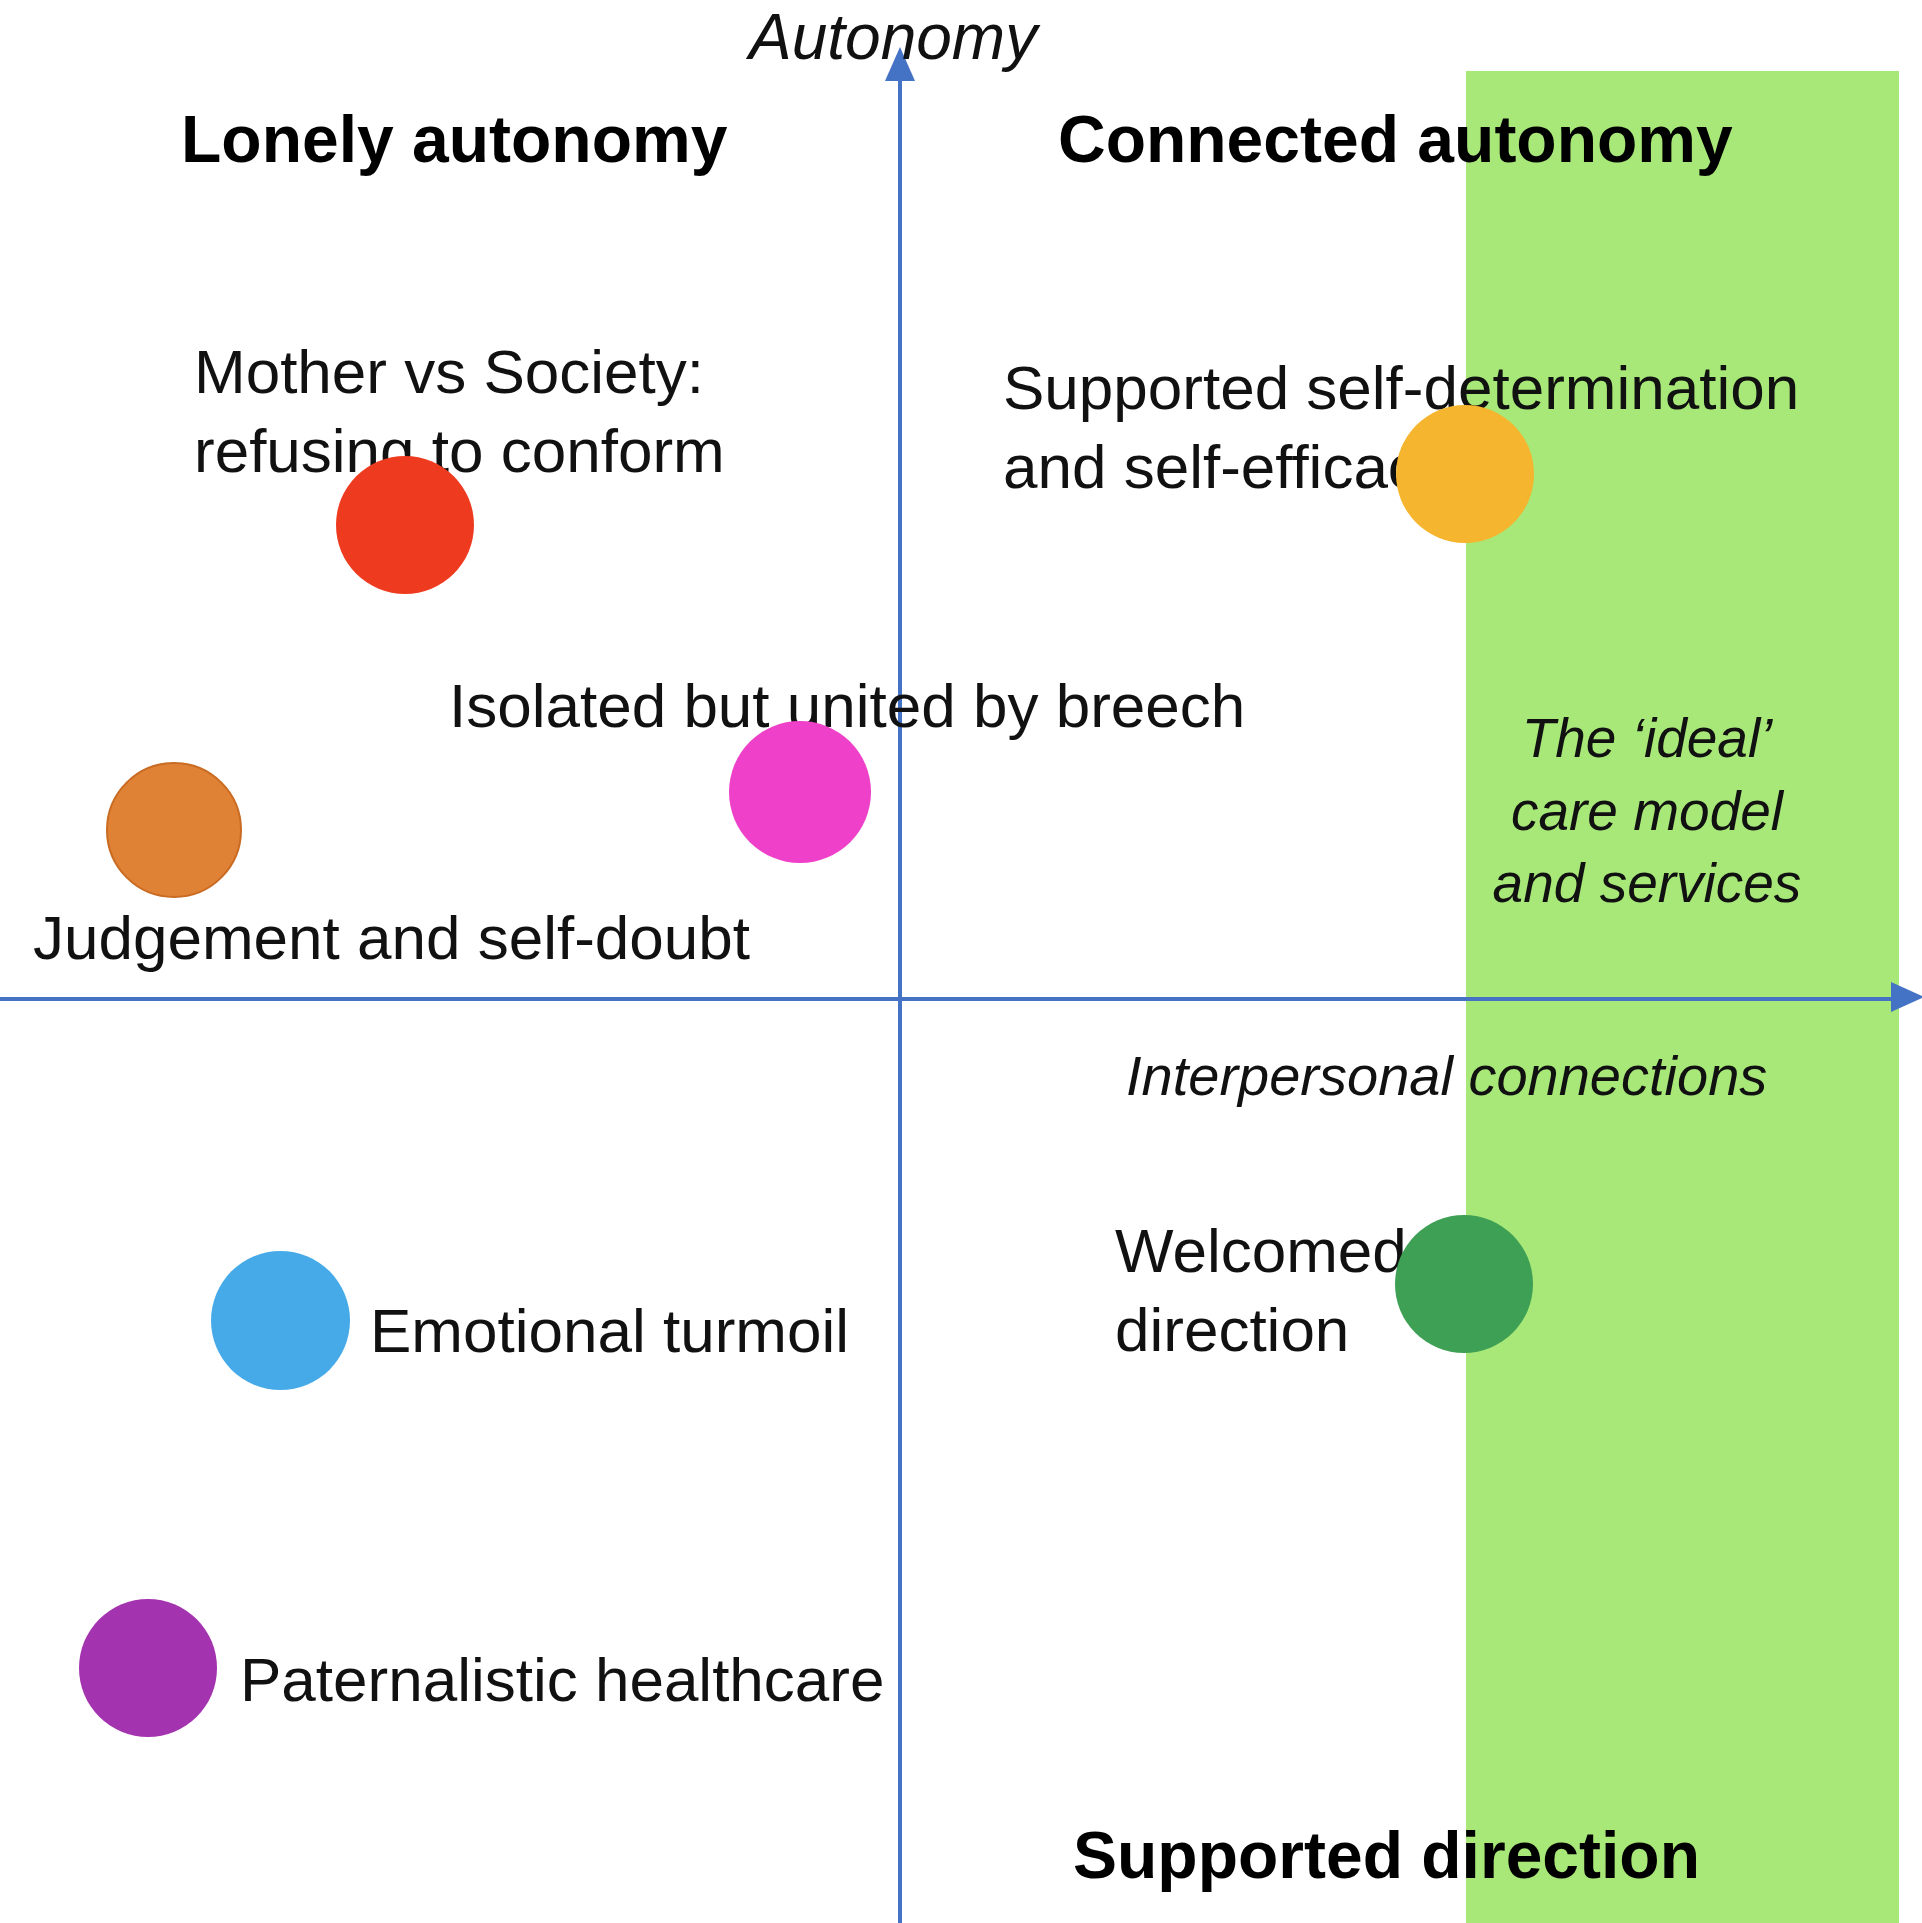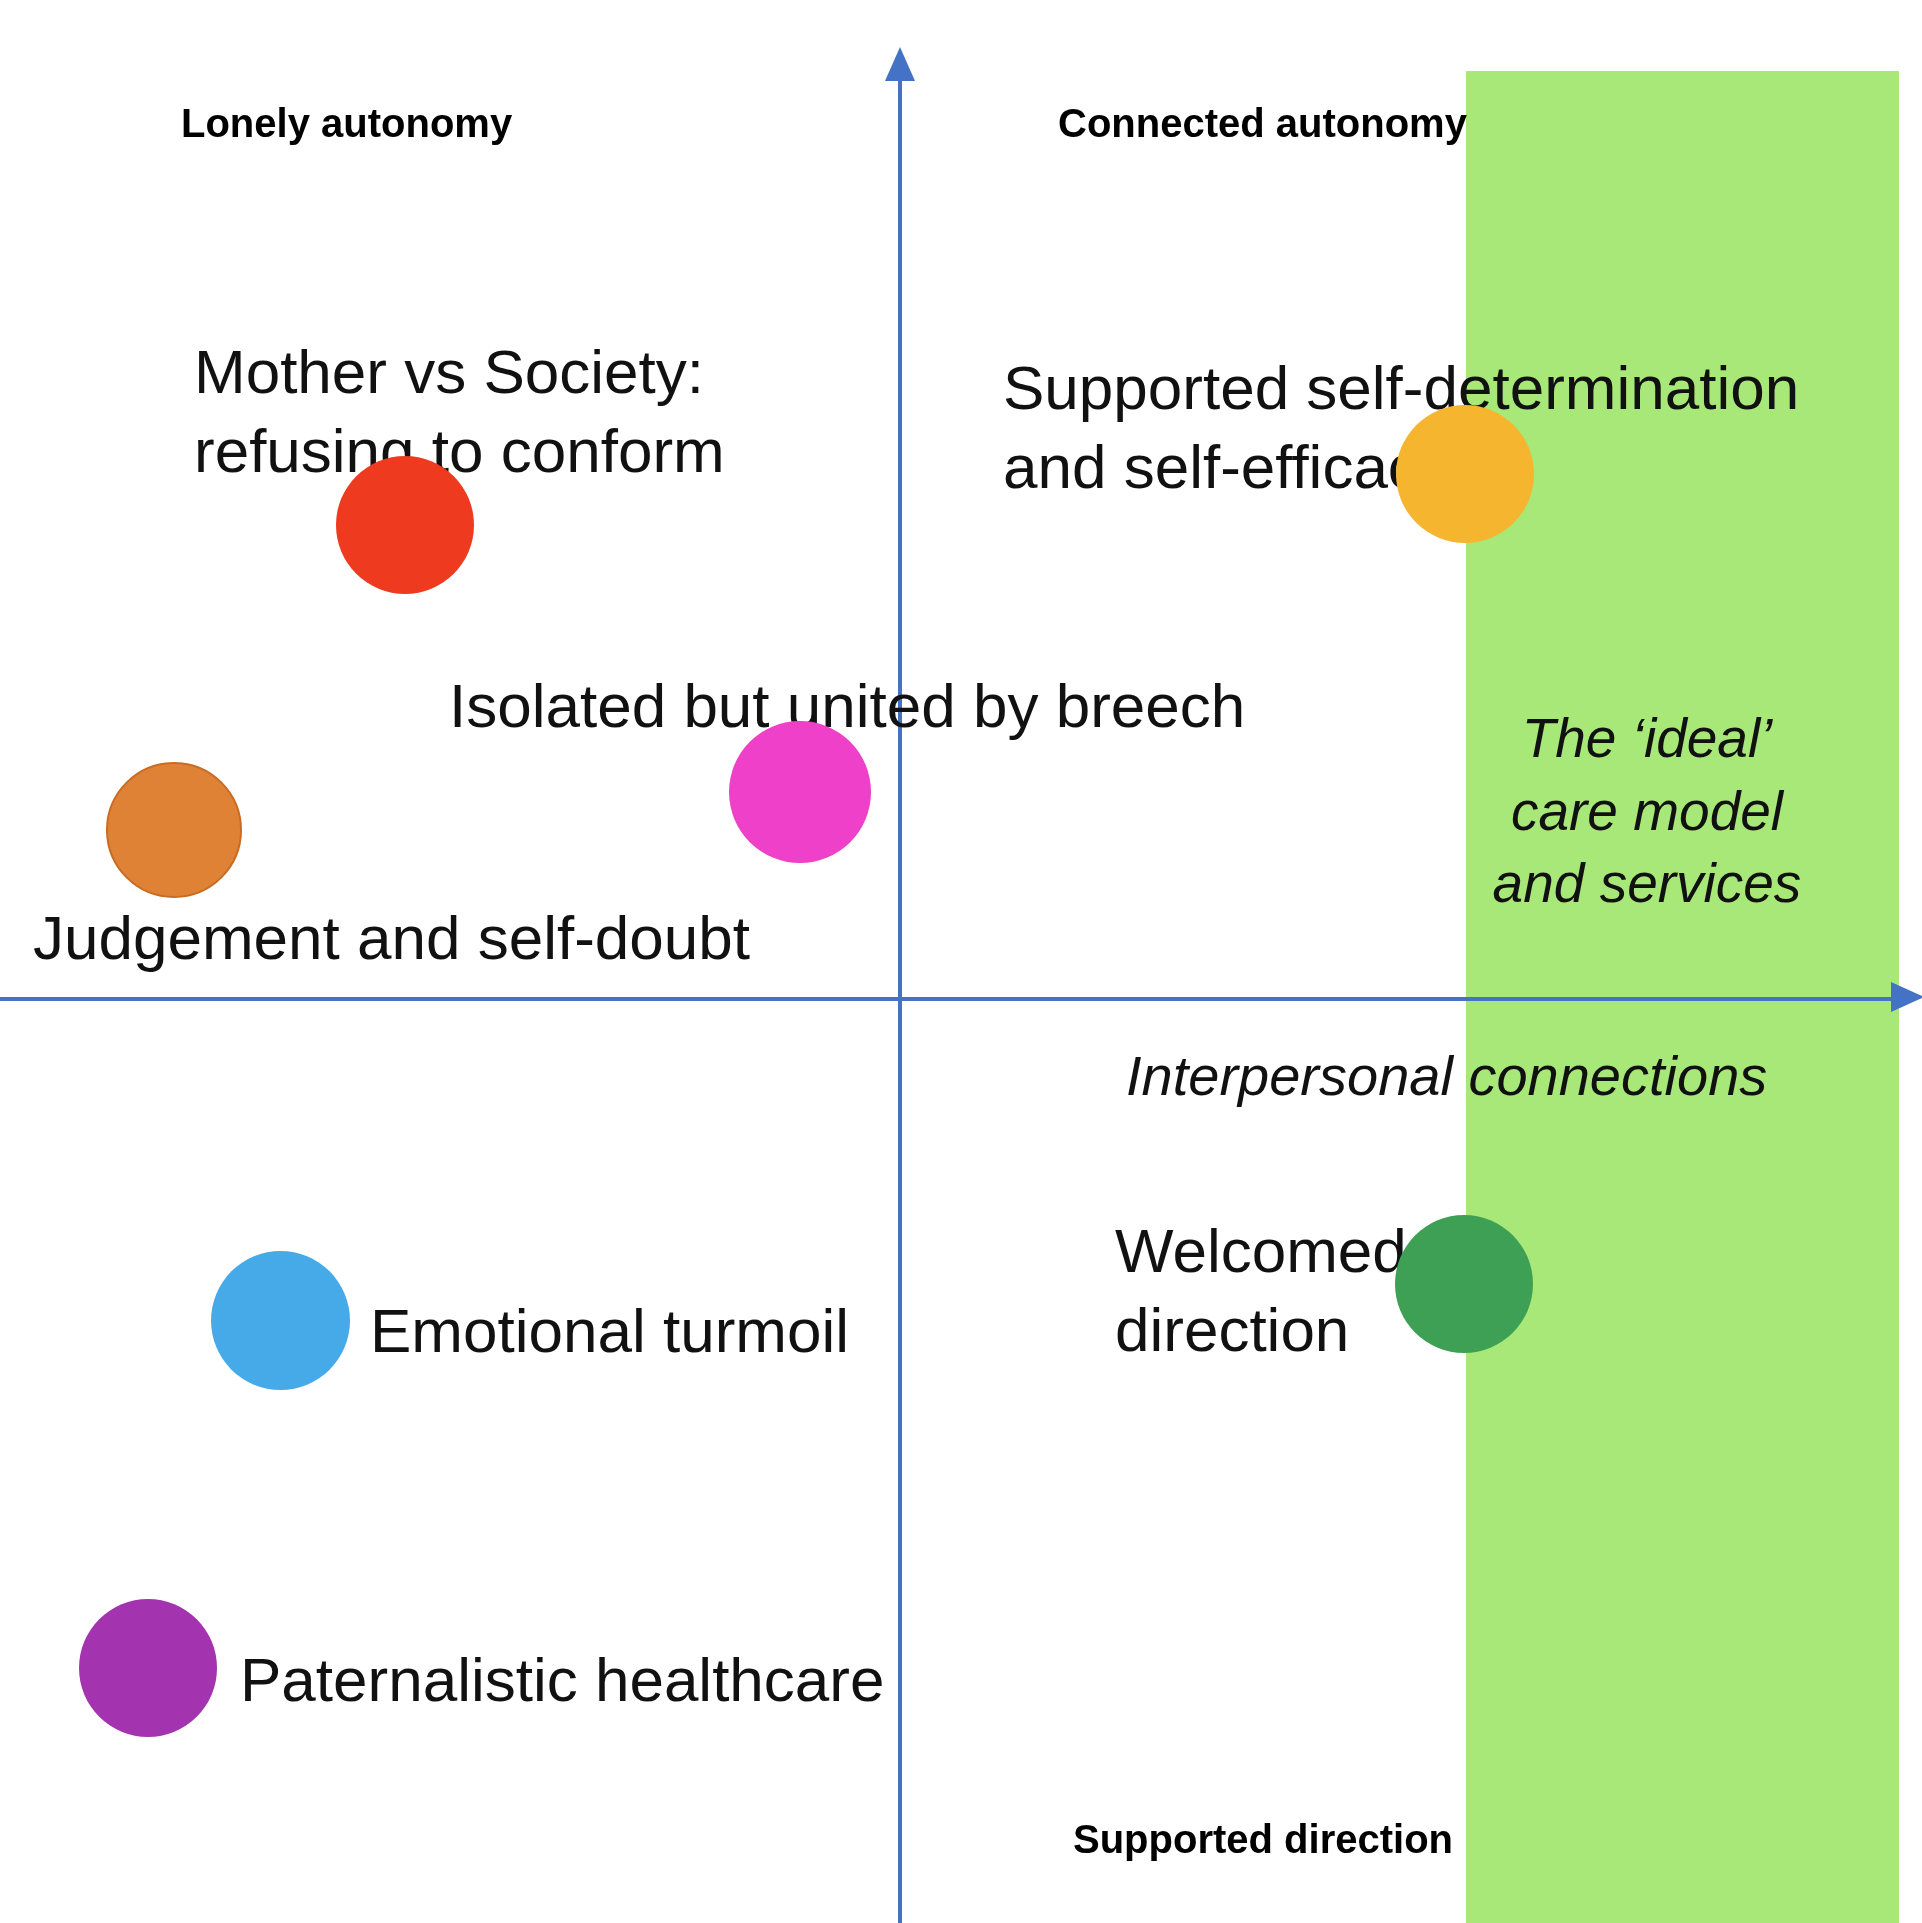--- a/index.html
+++ b/index.html
@@ -92,21 +92,21 @@
   #axis-title-x {
     left: 1126px;
     top: 1043px;
     font-size: 56px;
   }
 
   
   .quadrant-title {
     position: absolute;
     font-weight: bold;
-    font-size: 40px;
+    font-size: 66px;
     color: #000000;
     white-space: nowrap;
   }
   #quad-tl { left: 181px;  top: 101px; }
   #quad-tr { left: 1058px; top: 101px; }
   #quad-bl { left: 149px;  top: 1817px; }
   #quad-br { left: 1073px; top: 1817px; }
 
   
   .bubble {
@@ -132,20 +132,21 @@
   <div class="band"></div>
   <div class="band-label">The ‘ideal’
 care model
 and services</div>
 
   <div class="axis-v"></div>
   <div class="axis-h"></div>
   <div class="arrow-up"></div>
   <div class="arrow-right"></div>
 
+  <div class="axis-title" id="axis-title-y">Autonomy</div>
   <div class="axis-title" id="axis-title-x">Interpersonal connections</div>
 
   <div class="quadrant-title" id="quad-tl">Lonely autonomy</div>
   <div class="quadrant-title" id="quad-tr">Connected autonomy</div>
   <div class="quadrant-title" id="quad-br">Supported direction</div>
 
   <div class="node-label" style="left:194px; top:332px;">Mother vs Society:
 refusing to conform</div>
   <div class="bubble" style="left:336px; top:456px; width:138px; height:138px; background:#EE3B1F;"></div>
 

